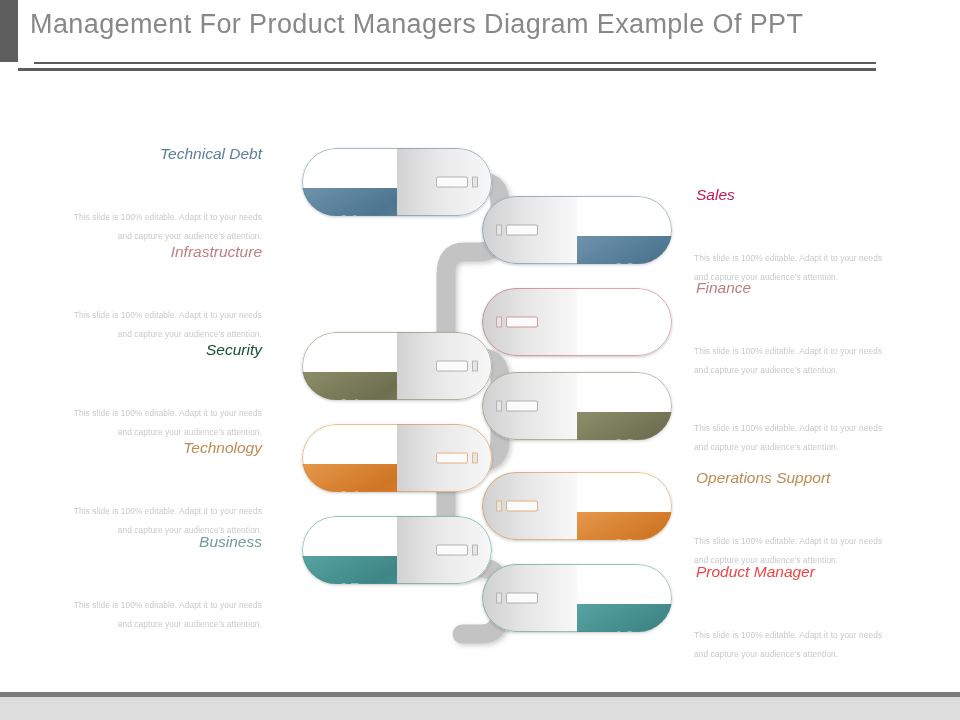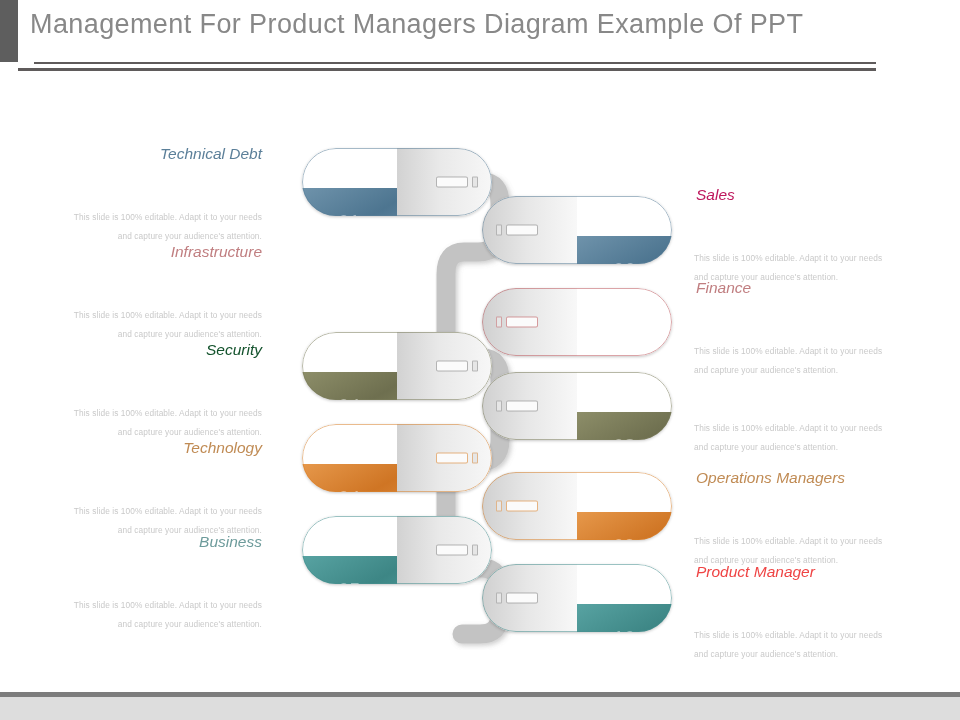--- a/index.html
+++ b/index.html
@@ -101,21 +101,21 @@
     <div class="bdy">This slide is 100% editable. Adapt it to your needs and capture your audience's attention.</div>
   </div>
   <div class="txt right" style="top:278px">
     <div class="ttl" style="color:#c07e80">Finance</div>
     <div class="bdy">This slide is 100% editable. Adapt it to your needs and capture your audience's attention.</div>
   </div>
   <div class="txt right" style="top:374px">
     <div class="bdy">This slide is 100% editable. Adapt it to your needs and capture your audience's attention.</div>
   </div>
   <div class="txt right" style="top:468px">
-    <div class="ttl" style="color:#c08b54">Operations Managers</div>
+    <div class="ttl" style="color:#c08b54">Operations Support</div>
     <div class="bdy">This slide is 100% editable. Adapt it to your needs and capture your audience's attention.</div>
   </div>
   <div class="txt right" style="top:562px">
     <div class="ttl" style="color:#ef4444">Product Manager</div>
     <div class="bdy">This slide is 100% editable. Adapt it to your needs and capture your audience's attention.</div>
   </div>
 
   <div class="stage">
 
     <svg class="ribbon" viewBox="0 0 400 510">

